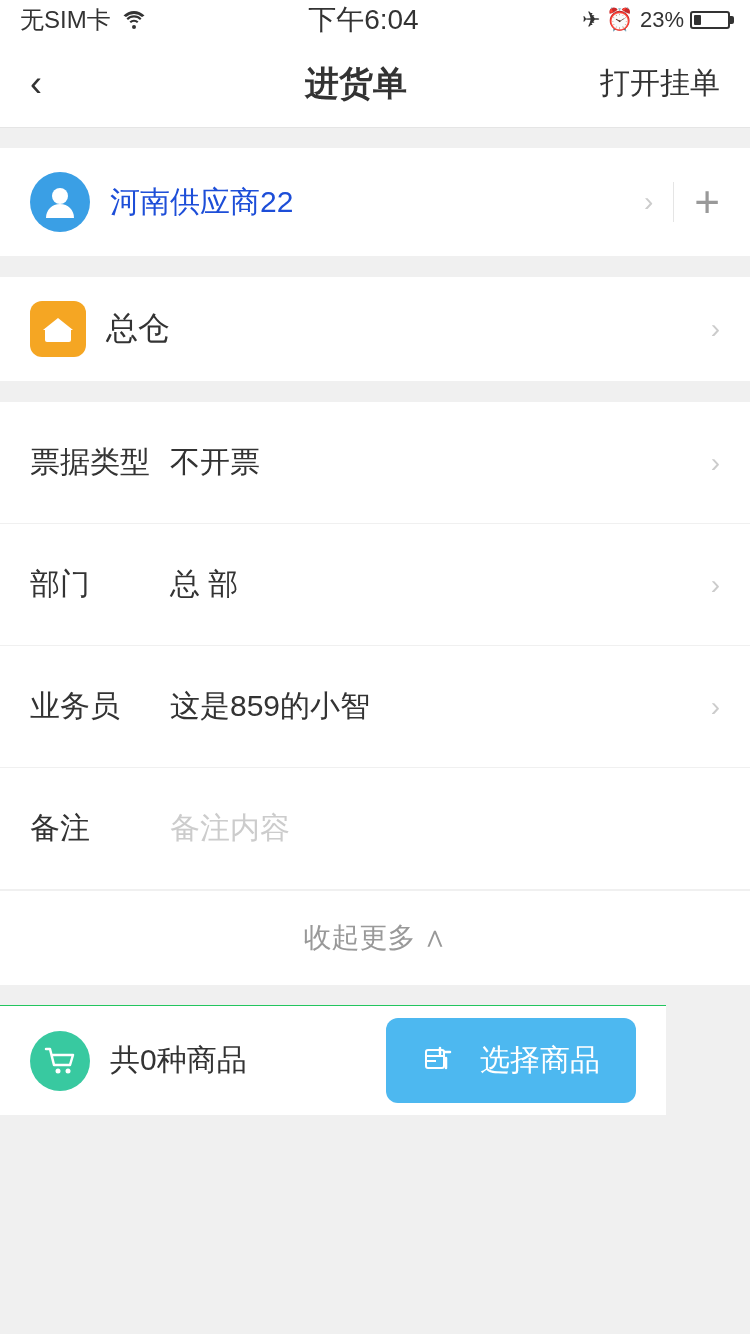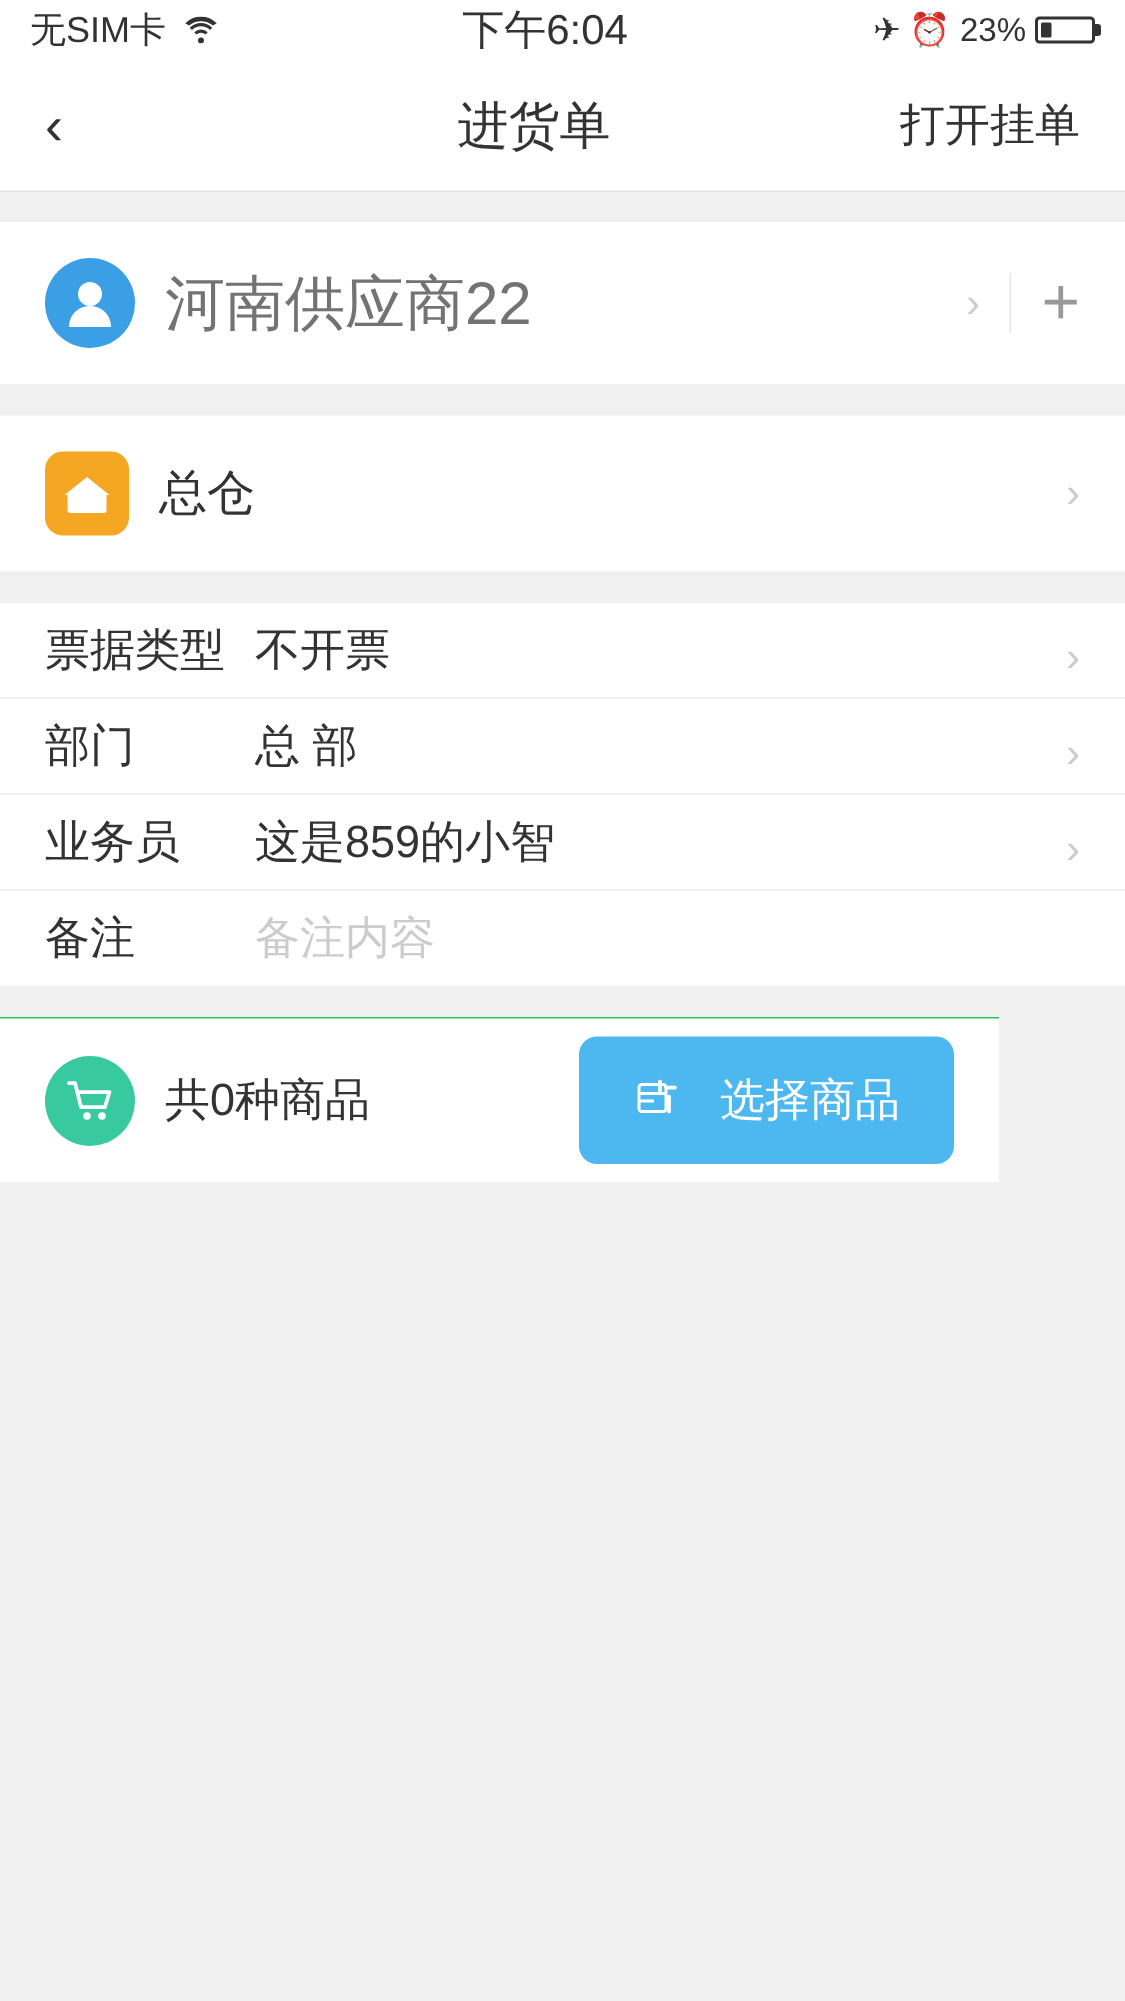--- a/index.html
+++ b/index.html
@@ -80,21 +80,21 @@
       border-bottom: 1px solid #e5e5e5;
     }
     .nav-back {
       font-size: 36px;
       color: #333;
       cursor: pointer;
       width: 60px;
     }
     .nav-title {
       font-size: 34px;
-      font-weight: 400;
+      font-weight: 700;
       color: #333;
       margin-left: 22px;
     }
     .nav-action {
       font-size: 30px;
       color: #333;
       cursor: pointer;
     }
 
     
@@ -128,22 +128,22 @@
       justify-content: center;
       margin-right: 20px;
       flex-shrink: 0;
     }
     .supplier-avatar svg {
       width: 36px;
       height: 36px;
     }
     .supplier-name {
       flex: 1;
-      font-size: 40px;
-      color: #737373;
+      font-size: 30px;
+      color: #1d4ed8;
     }
     .chevron-right {
       color: #ccc;
       font-size: 28px;
       margin-right: 20px;
     }
     .add-btn {
       font-size: 44px;
       color: #999;
       cursor: pointer;
@@ -161,22 +161,22 @@
       background: #fffbf0;
       padding: 18px 30px;
       font-size: 28px;
       color: #e6a817;
       border-bottom: 1px solid #f5e8c8;
     }
 
     
     .form-row {
       display: flex;
-      align-items: flex-end;
-      padding: 11px 30px;
+      align-items: center;
+      padding: 40px 30px;
       background: #fff;
       border-bottom: 1px solid #f0f0f0;
       cursor: pointer;
     }
     .form-row-label {
       font-size: 30px;
       color: #333;
       width: 140px;
       flex-shrink: 0;
     }
@@ -361,20 +361,23 @@
       <span class="form-row-label">业务员</span>
       <span class="form-row-value">这是859的小智</span>
       <span class="form-row-chevron">›</span>
     </div>
 
     <div class="form-row">
       <span class="form-row-label">备注</span>
       <span class="form-row-value placeholder">备注内容</span>
     </div>
 
+    <div class="collapse-row">
+      <span class="collapse-text">收起更多 ∧</span>
+    </div>
   </div>
 
   <div class="bottom-bar">
     <div class="product-icon">
       <svg width="36" height="36" viewBox="0 0 36 36" fill="white">
         <path d="M4 6h4l4 16h16l3-10H11" stroke="white" stroke-width="2.5" fill="none" stroke-linecap="round" stroke-linejoin="round"></path>
         <circle cx="16" cy="28" r="2.5" fill="white"></circle>
         <circle cx="26" cy="28" r="2.5" fill="white"></circle>
       </svg>
     </div>

